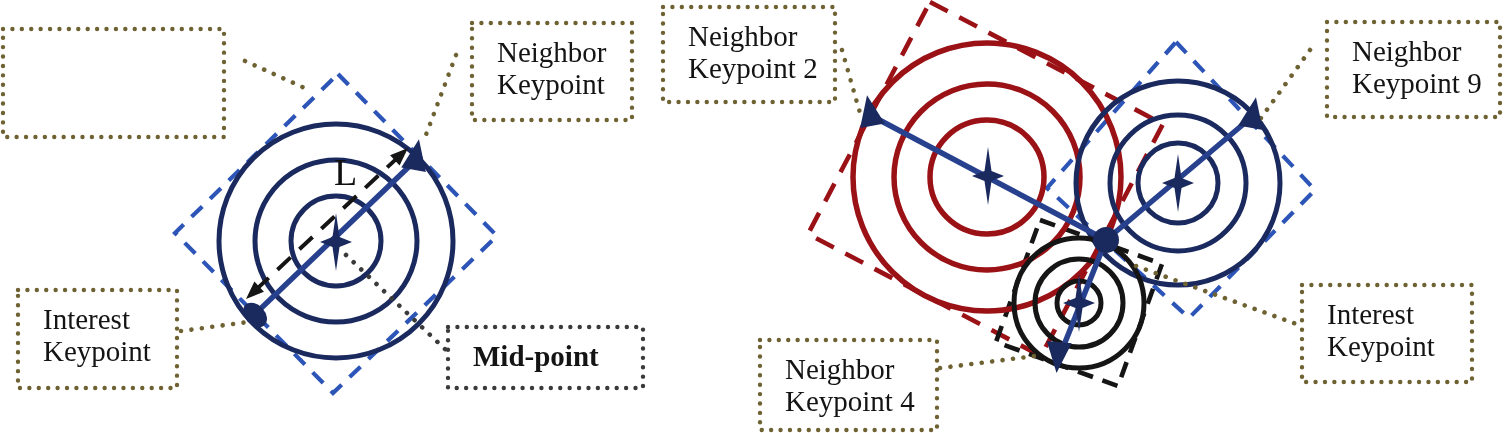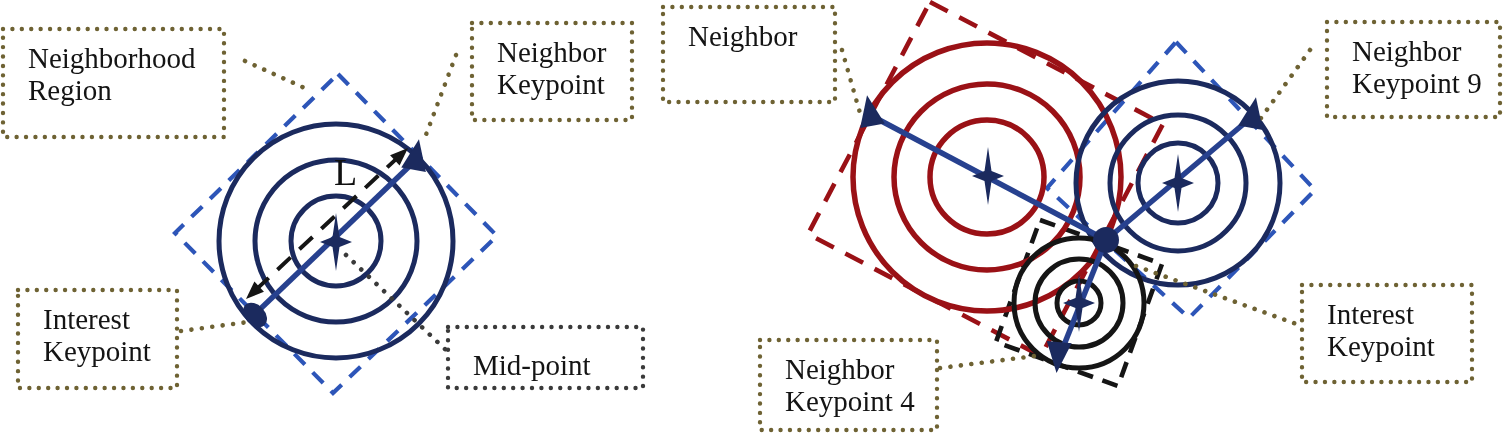--- a/index.html
+++ b/index.html
@@ -60,37 +60,34 @@
       <rect x="3" y="29" width="221" height="108" fill="none" stroke="#6e6233" stroke-width="4.4" stroke-dasharray="0.01 9.4" stroke-linecap="round"></rect>
       <rect x="472" y="23" width="160" height="97" fill="none" stroke="#6e6233" stroke-width="4.4" stroke-dasharray="0.01 9.4" stroke-linecap="round"></rect>
       <rect x="18" y="290" width="159" height="98" fill="none" stroke="#6e6233" stroke-width="4.4" stroke-dasharray="0.01 9.4" stroke-linecap="round"></rect>
       <rect x="448" y="327" width="195" height="61" fill="none" stroke="#3a3a3a" stroke-width="4.4" stroke-dasharray="0.01 9.4" stroke-linecap="round"></rect>
       <rect x="663" y="7" width="172" height="95" fill="none" stroke="#6e6233" stroke-width="4.4" stroke-dasharray="0.01 9.4" stroke-linecap="round"></rect>
       <rect x="760" y="340" width="177" height="90" fill="none" stroke="#6e6233" stroke-width="4.4" stroke-dasharray="0.01 9.4" stroke-linecap="round"></rect>
       <rect x="1327" y="22" width="173" height="95" fill="none" stroke="#6e6233" stroke-width="4.4" stroke-dasharray="0.01 9.4" stroke-linecap="round"></rect>
       <rect x="1302" y="285" width="170" height="97" fill="none" stroke="#6e6233" stroke-width="4.4" stroke-dasharray="0.01 9.4" stroke-linecap="round"></rect>
     </svg>
 
-  <div class="label" style="left: 3px; top: 29px; width: 221px; height: 108px;">
-    <div class="lline">Neighborhood</div>
-    <div class="lline">Region</div>
-  </div>
   <div class="label" style="left: 472px; top: 23px; width: 160px; height: 97px;">
     <div class="lline">Neighbor</div>
     <div class="lline">Keypoint</div>
   </div>
   <div class="label" style="left: 18px; top: 290px; width: 159px; height: 98px;">
     <div class="lline">Interest</div>
     <div class="lline">Keypoint</div>
   </div>
-  <div class="label" style="left: 448px; top: 336px; width: 195px; height: 61px;">
+  <div class="label" style="left: 448px; top: 327px; width: 195px; height: 61px; font-weight: bold;">
     <div class="lline">Mid-point</div>
   </div>
   <div class="label" style="left: 663px; top: 7px; width: 172px; height: 95px;">
     <div class="lline">Neighbor</div>
+    <div class="lline">Keypoint 2</div>
   </div>
   <div class="label" style="left: 760px; top: 340px; width: 177px; height: 90px;">
     <div class="lline">Neighbor</div>
     <div class="lline">Keypoint 4</div>
   </div>
   <div class="label" style="left: 1327px; top: 22px; width: 173px; height: 95px;">
     <div class="lline">Neighbor</div>
     <div class="lline">Keypoint 9</div>
   </div>
   <div class="label" style="left: 1302px; top: 285px; width: 170px; height: 97px;">

